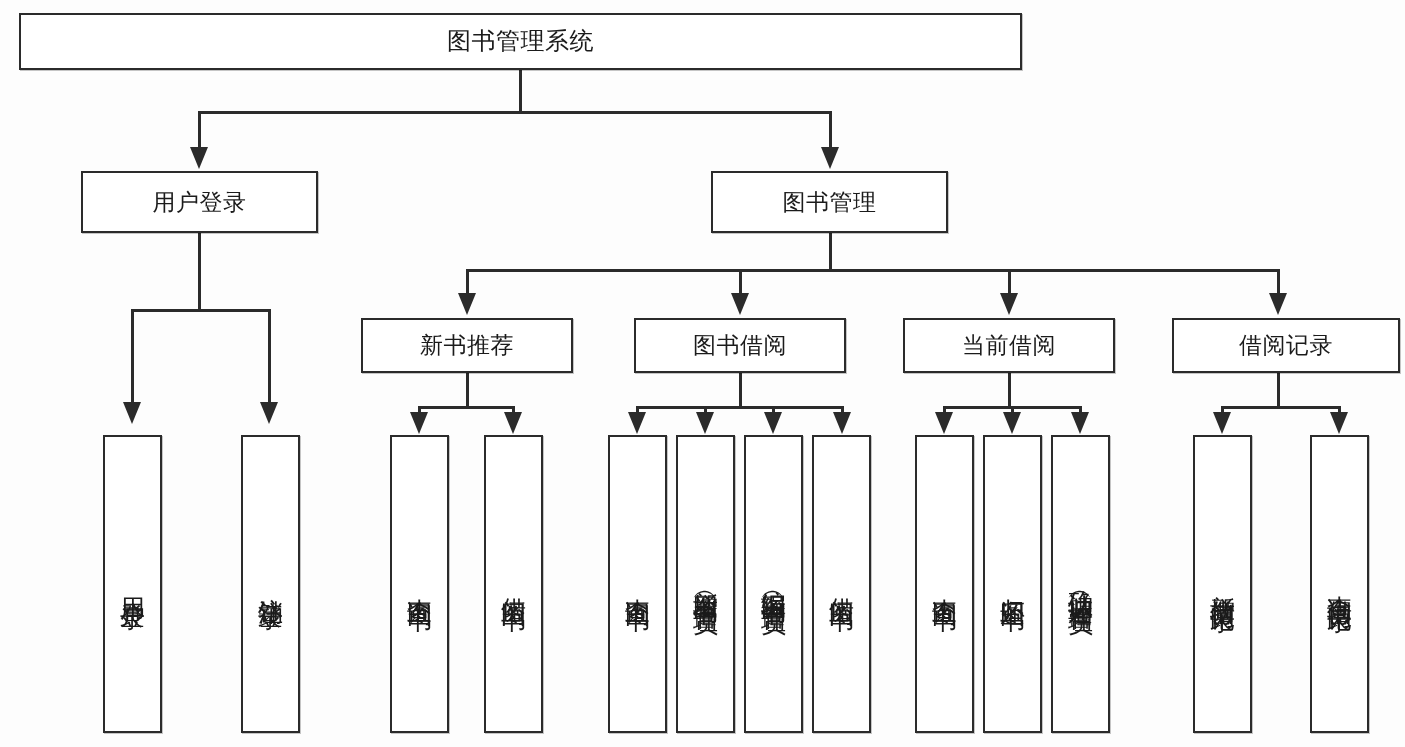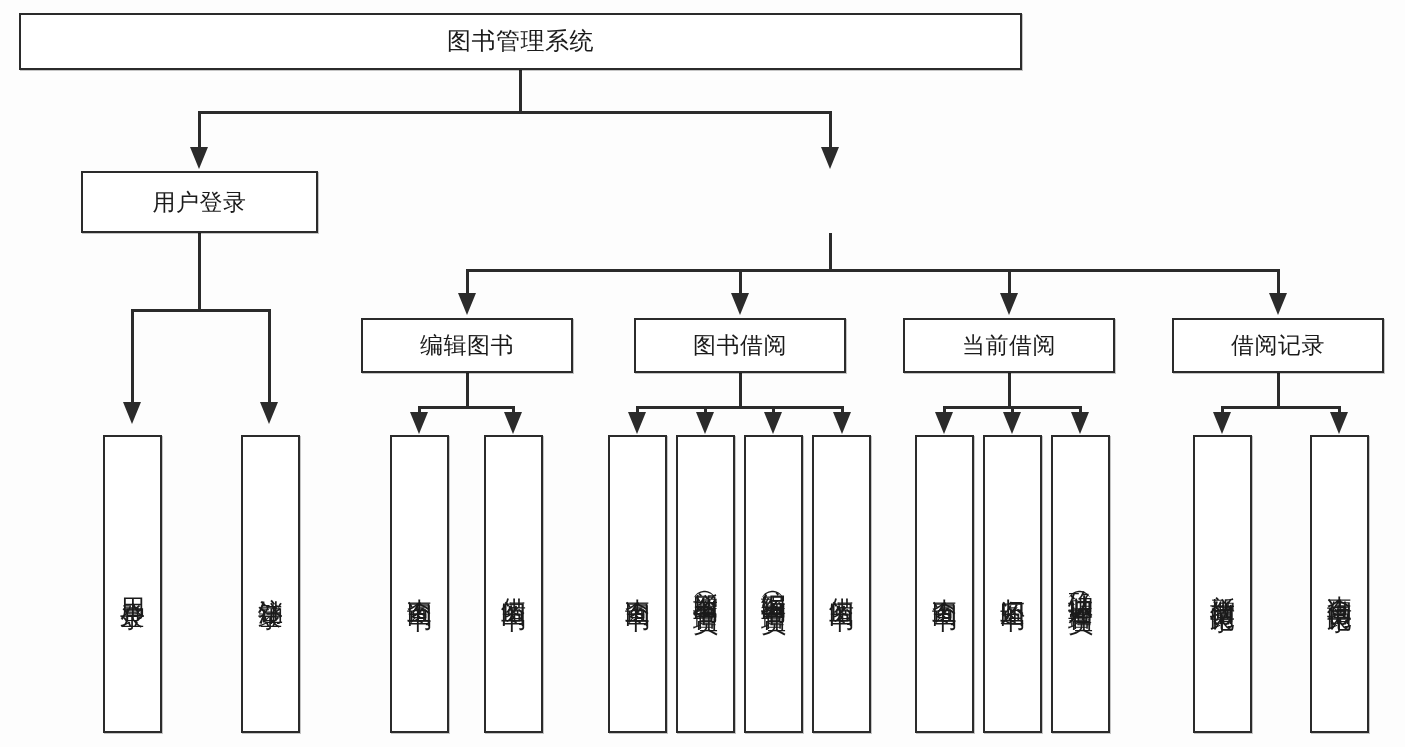--- a/index.html
+++ b/index.html
@@ -148,31 +148,34 @@
   <div class="vline" style="left:1338px; top:406px; height:8px;"></div>
   <div class="arrow" style="left:1330px; top:412px;"></div>
 
   <div class="node horiz root" style="left:19px; top:13px; width:1003px; height:57px;">
     <span class="label">图书管理系统</span>
   </div>
 
   <div class="node horiz" style="left:81px; top:171px; width:237px; height:62px;">
     <span class="label">用户登录</span>
   </div>
+  <div class="node horiz" style="left:711px; top:171px; width:237px; height:62px;">
+    <span class="label">图书管理</span>
+  </div>
 
   <div class="node horiz" style="left:361px; top:318px; width:212px; height:55px;">
-    <span class="label">编辑图书</span>
+    <span class="label">新书推荐</span>
   </div>
   <div class="node horiz" style="left:903px; top:318px; width:212px; height:55px;">
     <span class="label">当前借阅</span>
   </div>
   <div class="node horiz" style="left:634px; top:318px; width:212px; height:55px;">
     <span class="label">图书借阅</span>
   </div>
-  <div class="node horiz" style="left:1172px; top:318px; width:212px; height:55px;">
+  <div class="node horiz" style="left:1172px; top:318px; width:228px; height:55px;">
     <span class="label">借阅记录</span>
   </div>
 
   <div class="node vert" style="left:103px; top:435px; width:59px; height:298px;">
     <span class="label">用户登录</span>
   </div>
   <div class="node vert" style="left:241px; top:435px; width:59px; height:298px;">
     <span class="label">注销登录</span>
   </div>
   <div class="node vert" style="left:390px; top:435px; width:59px; height:298px;">

